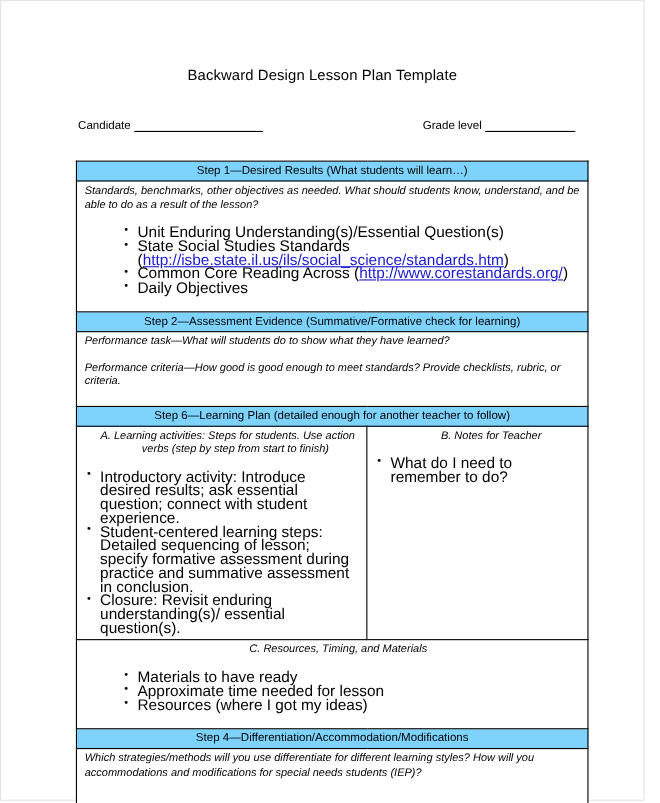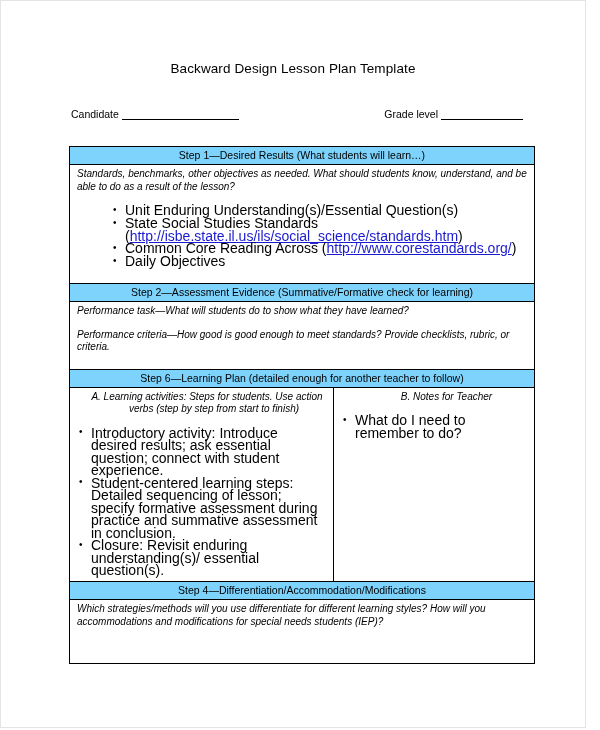--- a/index.html
+++ b/index.html
@@ -202,20 +202,32 @@
           </ul>
         </td>
         <td class="cell-body">
           <p class="sub-head sub-head-b">B.  Notes for Teacher</p>
           <div class="gap"></div>
           <ul class="bl">
             <li>What do I need to remember to do?</li>
           </ul>
         </td>
       </tr>
+      <tr>
+        <td colspan="2" class="cell-body">
+          <p class="sub-head sub-head-c">C.  Resources, Timing, and Materials</p>
+          <div class="gap"></div>
+          <ul class="bl indent">
+            <li>Materials to have ready</li>
+            <li>Approximate time needed for lesson</li>
+            <li>Resources (where I got my ideas)</li>
+          </ul>
+          <div class="gap"></div>
+        </td>
+      </tr>
 
       <tr>
         <td colspan="2" class="step-head">Step 4—Differentiation/Accommodation/Modifications</td>
       </tr>
       <tr>
         <td colspan="2" class="cell-body step4-body">
           <p class="ital">Which strategies/methods will you use differentiate for different learning styles? How will you accommodations and modifications for special needs students (IEP)?</p>
         </td>
       </tr>
 

